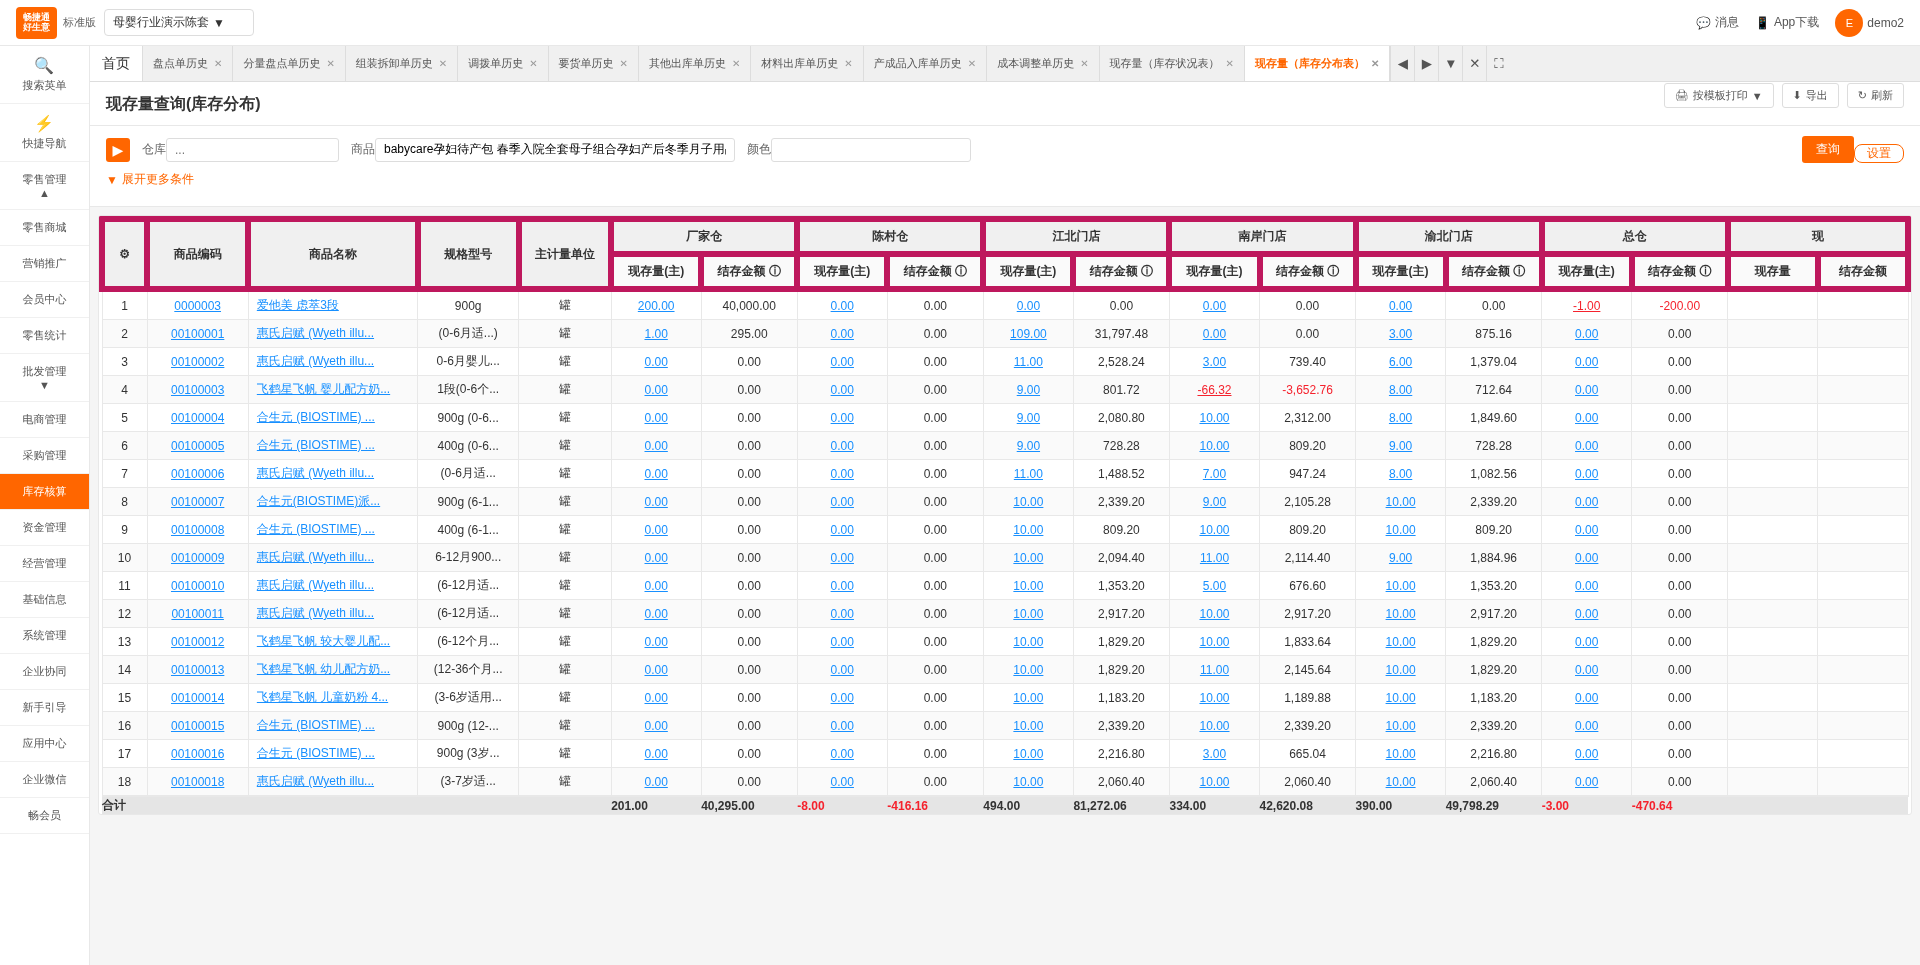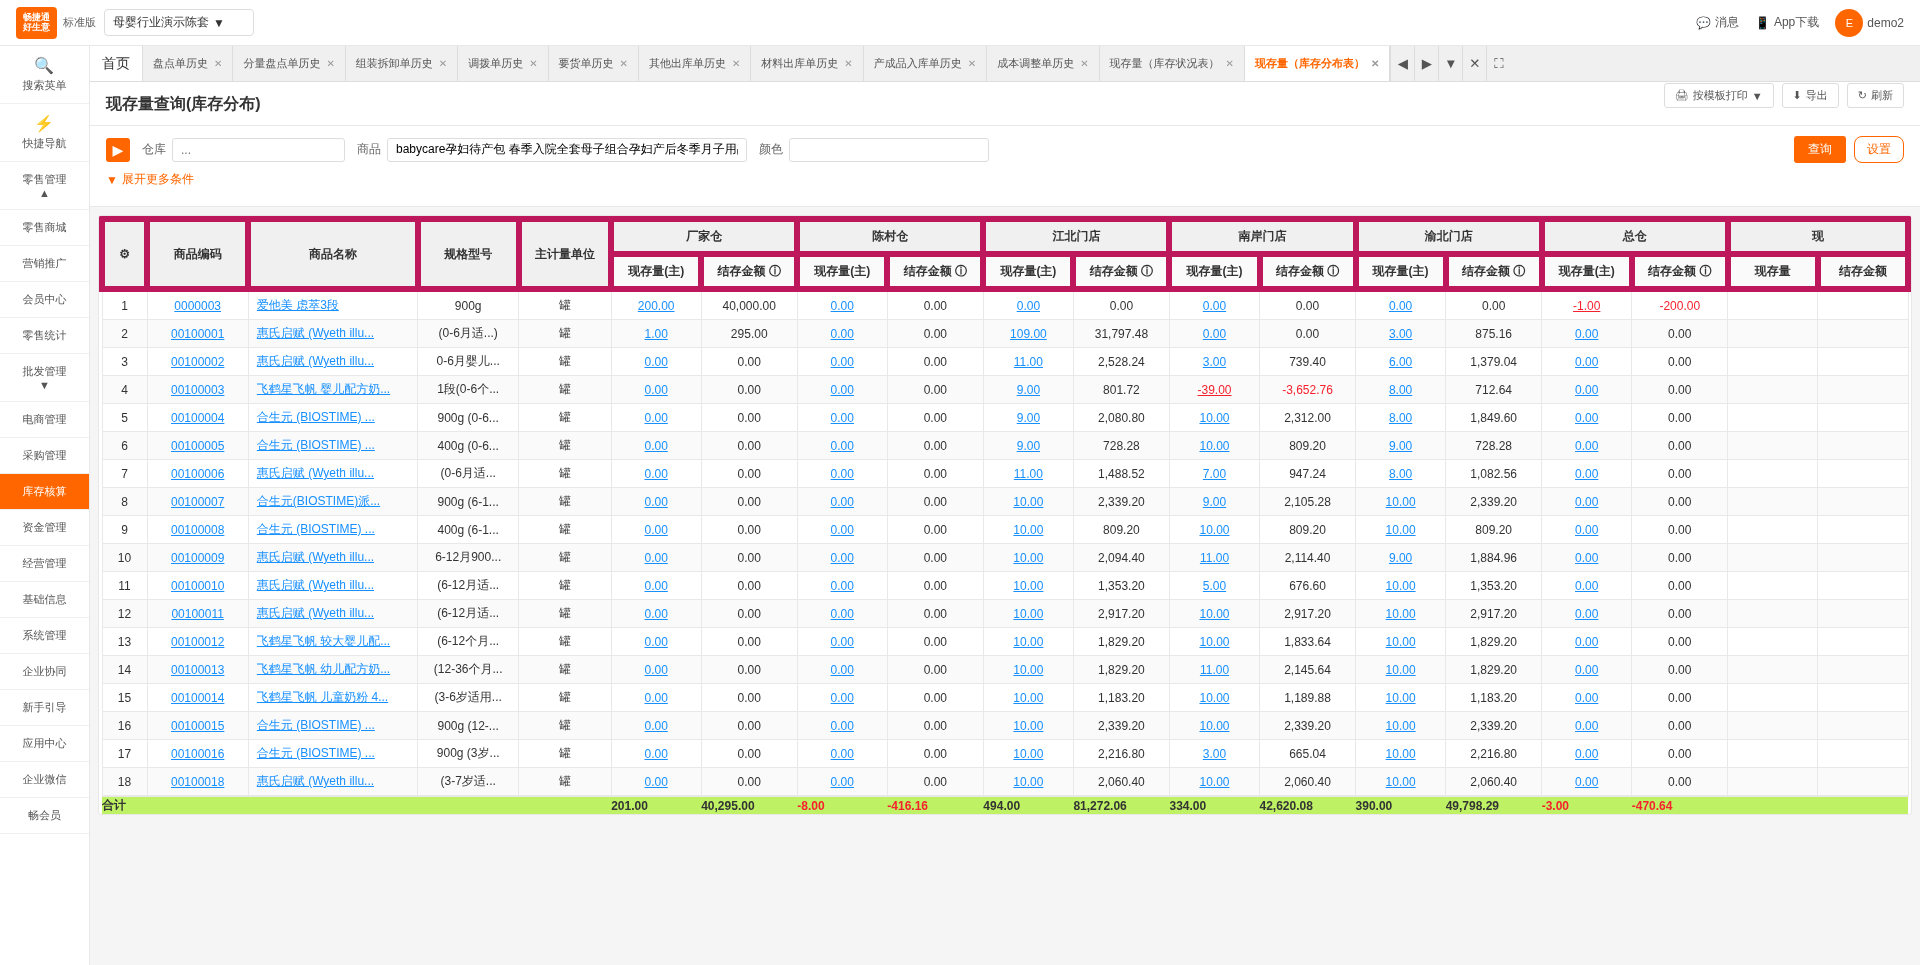--- a/index.html
+++ b/index.html
@@ -131,21 +131,21 @@
       font-size: 11px;
     }
 
     
     .filter-area {
       background: #fff;
       padding: 10px 16px;
       border-bottom: 1px solid #e8e8e8;
     }
     .filter-row { display: flex; align-items: center; gap: 12px; margin-bottom: 8px; }
-    .filter-group { display: flex; align-items: center; gap: 6px; }
+    .filter-group { display: flex; align-items: center; }
     .filter-label { color: #666; white-space: nowrap; font-size: 12px; }
     .filter-input {
       border: 1px solid #ddd;
       border-radius: 3px;
       padding: 4px 8px;
       font-size: 12px;
       min-width: 80px;
       outline: none;
     }
     .filter-input-long {
@@ -221,21 +221,21 @@
       border: 1px solid #e8e8e8;
       text-align: center;
       color: #333;
       white-space: nowrap;
     }
     tbody tr:nth-child(even) { background: #fafafa; }
     .td-link { color: #1890ff; text-decoration: underline; cursor: pointer; }
     .td-red { color: #f5222d; }
     .td-left { text-align: left; }
     .footer-row td {
-      background: #bef264;
+      background: #e5e5e5;
       font-weight: bold;
       border-top: 2px solid #e8e8e8;
     }
     .group-header th {
       background: #f0f0f0;
       text-align: center;
     }
     .col-no { width: 40px; }
     .col-code { width: 90px; }
     .col-name { width: 140px; }
@@ -425,21 +425,21 @@
         <input class="filter-input" placeholder="..." style="">
       </div>
       <div class="filter-group">
         <span class="filter-label">商品</span>
         <input class="filter-input-long" value="babycare孕妇待产包 春季入院全套母子组合孕妇产后冬季月子用品 22件套 ..." style="">
       </div>
       <div class="filter-group">
         <span class="filter-label">颜色</span>
         <input class="filter-input" style="width: 200px;">
       </div>
-      <div style="margin-left:auto; display:flex; gap:8px;">
+      <div style="margin-left:auto; display:flex; align-items:flex-end;">
         <button class="search-btn">查询</button>
         <button class="settings-btn">设置</button>
       </div>
     </div>
     <div class="filter-row">
       <div class="expand-btn">
         <span>▼</span>
         <span>展开更多条件</span>
       </div>
     </div>
@@ -548,21 +548,21 @@
     <td class="td-link">00100003</td>
     <td class="td-left td-link">飞鹤星飞帆 婴儿配方奶...</td>
     <td>1段(0-6个...</td>
     <td>罐</td>
     <td class="td-link">0.00</td>
     <td>0.00</td>
     <td class="td-link">0.00</td>
     <td class="">0.00</td>
     <td class="td-link">9.00</td>
     <td>801.72</td>
-    <td class="td-link td-red">-39.00</td>
+    <td class="td-link td-red">-66.32</td>
     <td class="td-red">-3,652.76</td>
     <td class="td-link">8.00</td>
     <td>712.64</td>
     <td class="td-link">0.00</td>
     <td class="">0.00</td>
     <td></td>
     <td></td>
   </tr>
           <tr>
     <td>5</td>

